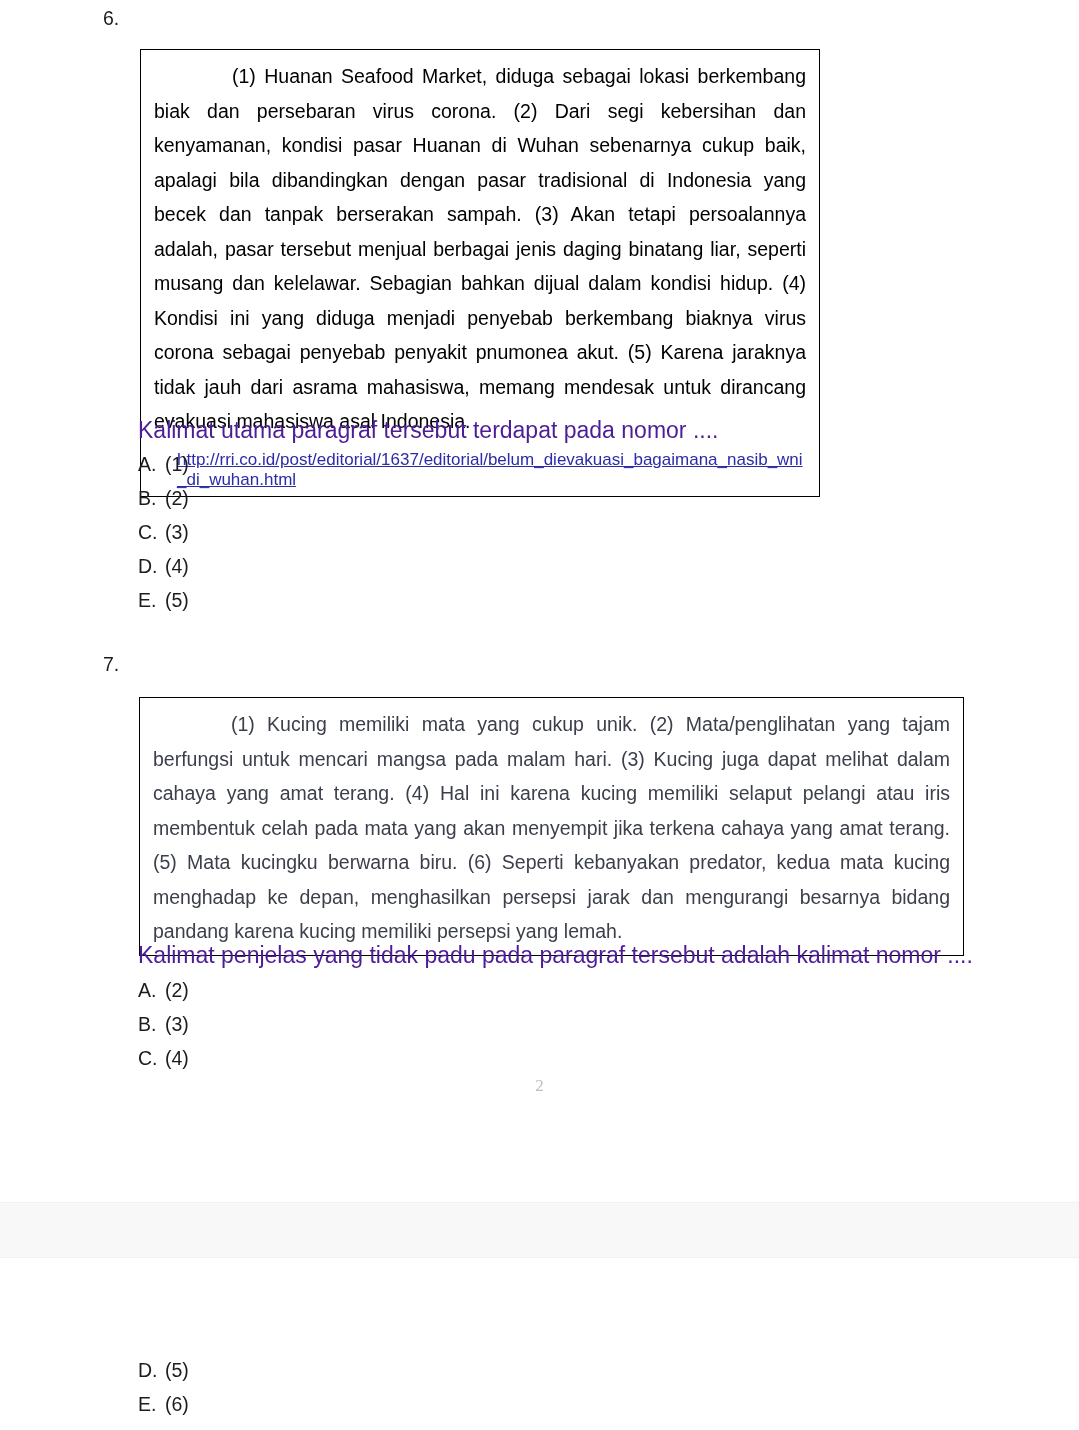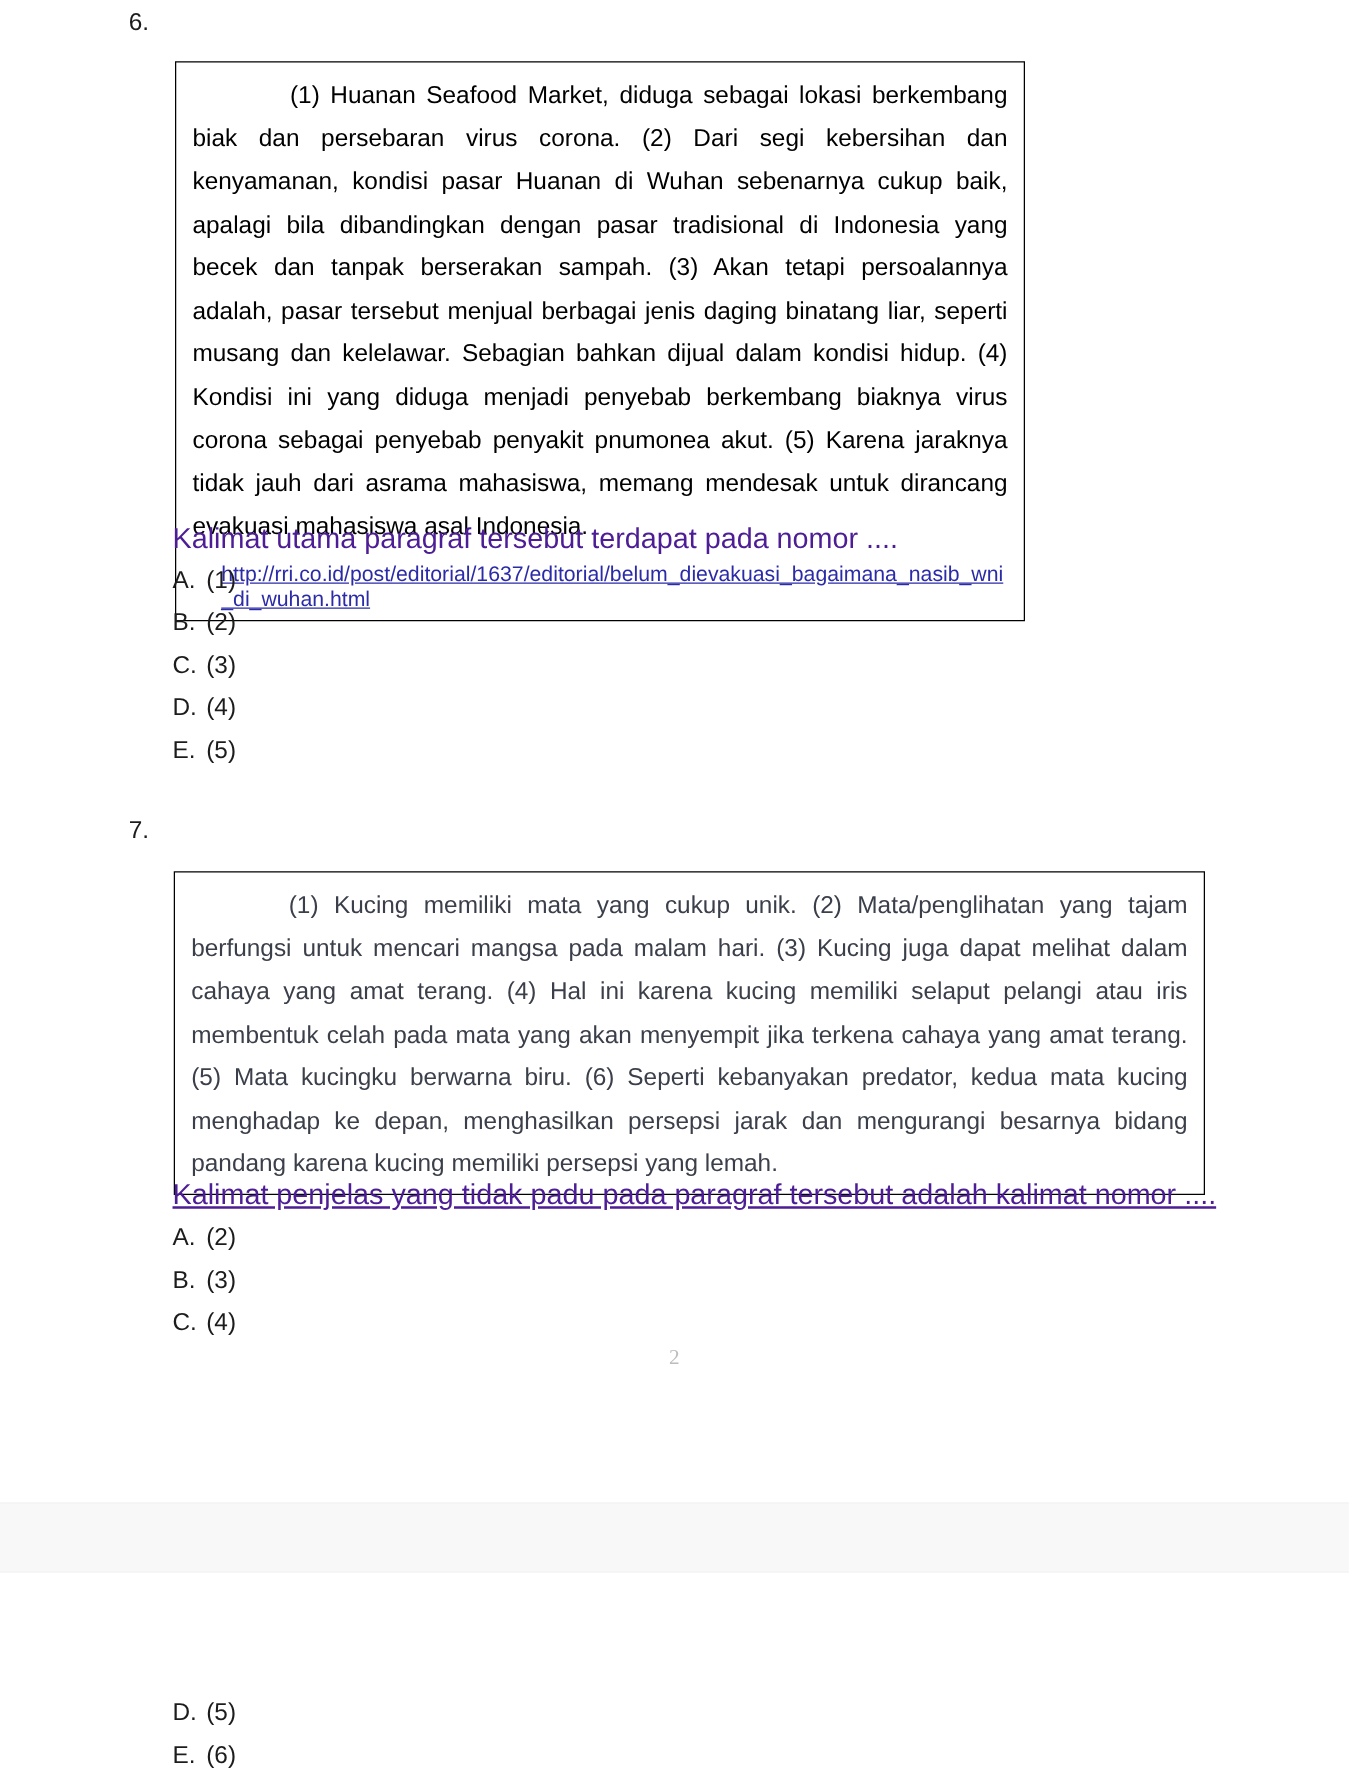--- a/index.html
+++ b/index.html
@@ -185,21 +185,21 @@
   <div class="question" style="top:650px;">
     <div class="q-head">
       <span class="q-num">7.</span>
     </div>
   </div>
 
   <div class="excerpt tone-slate" style="left:139px; top:697px; width:825px;">
     <p>(1) Kucing memiliki mata yang cukup unik. (2) Mata/penglihatan yang tajam berfungsi untuk mencari mangsa pada malam hari. (3) Kucing juga dapat melihat dalam cahaya yang amat terang. (4) Hal ini karena kucing memiliki selaput pelangi atau iris membentuk celah pada mata yang akan menyempit jika terkena cahaya yang amat terang. (5) Mata kucingku berwarna biru. (6) Seperti kebanyakan predator, kedua mata kucing menghadap ke depan, menghasilkan persepsi jarak dan mengurangi besarnya bidang pandang karena kucing memiliki persepsi  yang lemah.</p>
   </div>
 
-  <div class="prompt" style="top:941px;text-decoration:underline;">Kalimat penjelas yang tidak padu pada paragraf tersebut adalah kalimat nomor ....</div>
+  <div class="prompt" style="top:941px;">Kalimat penjelas yang tidak padu pada paragraf tersebut adalah kalimat nomor ....</div>
 
   <ul class="options" style="top:973px;">
     <li>
       <span class="opt-letter">A.</span>
       <span class="opt-text">(2)</span>
     </li>
     <li>
       <span class="opt-letter">B.</span>
       <span class="opt-text">(3)</span>
     </li>

